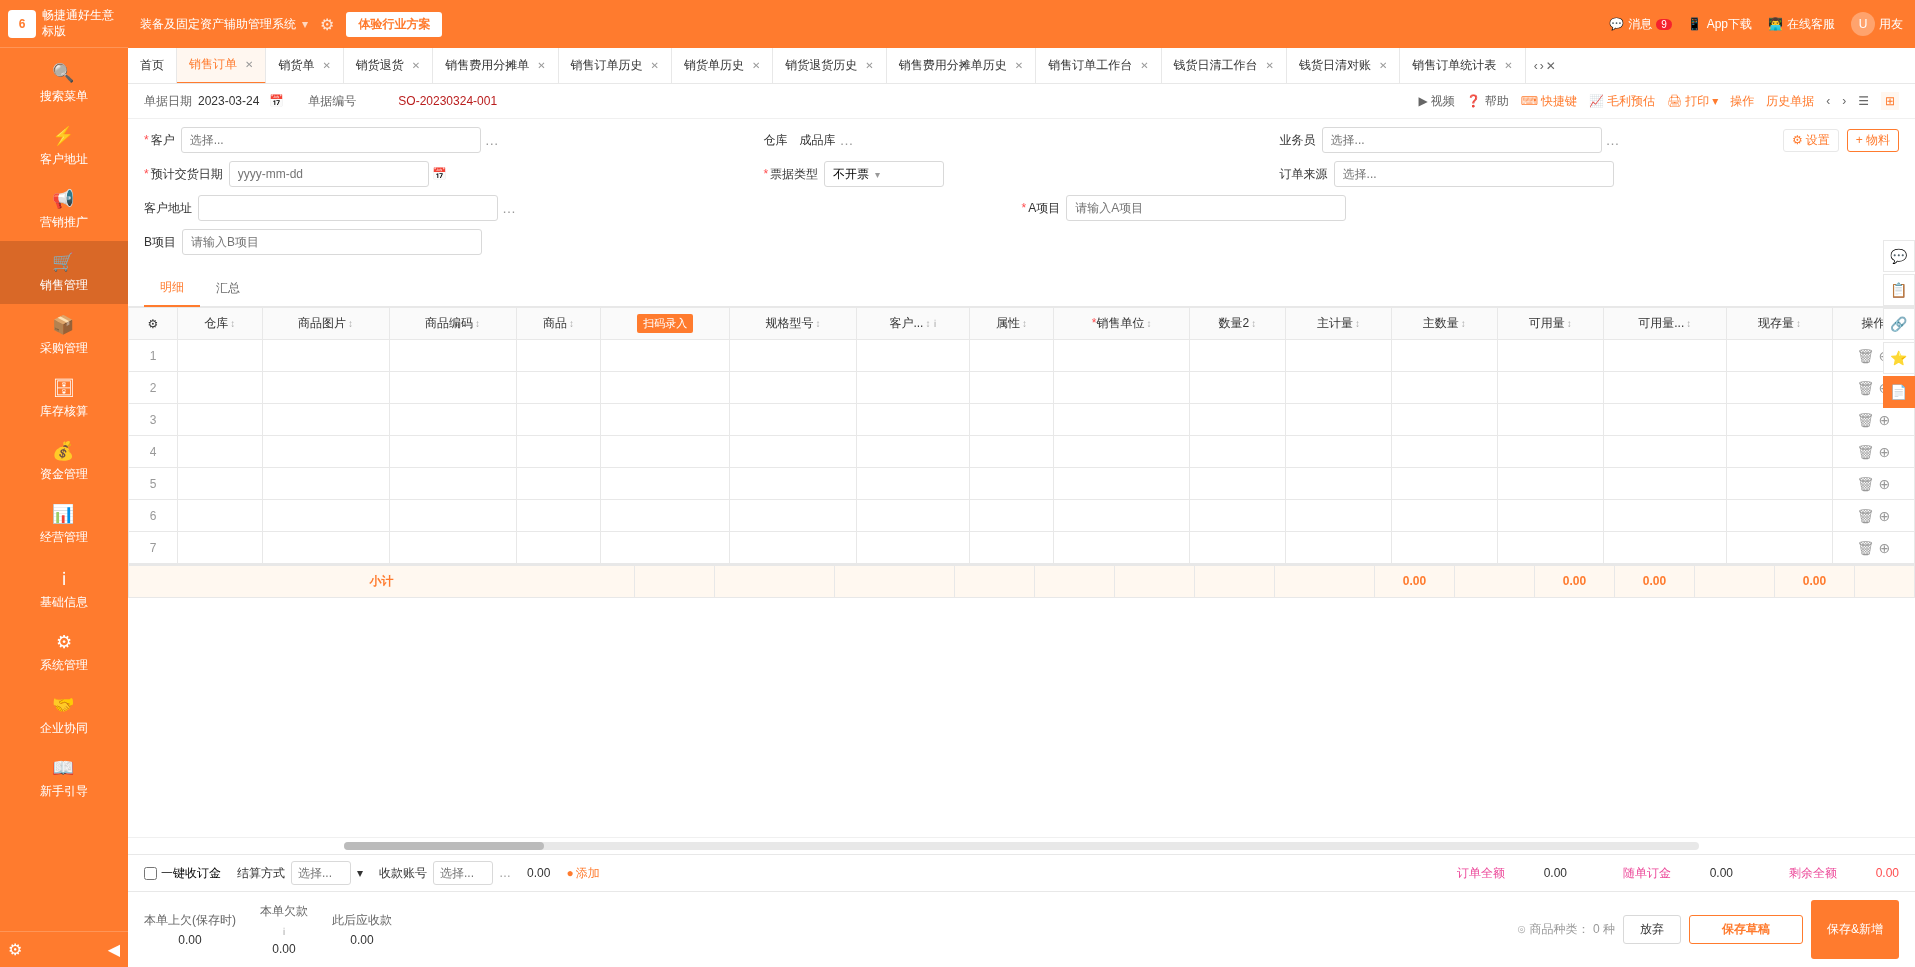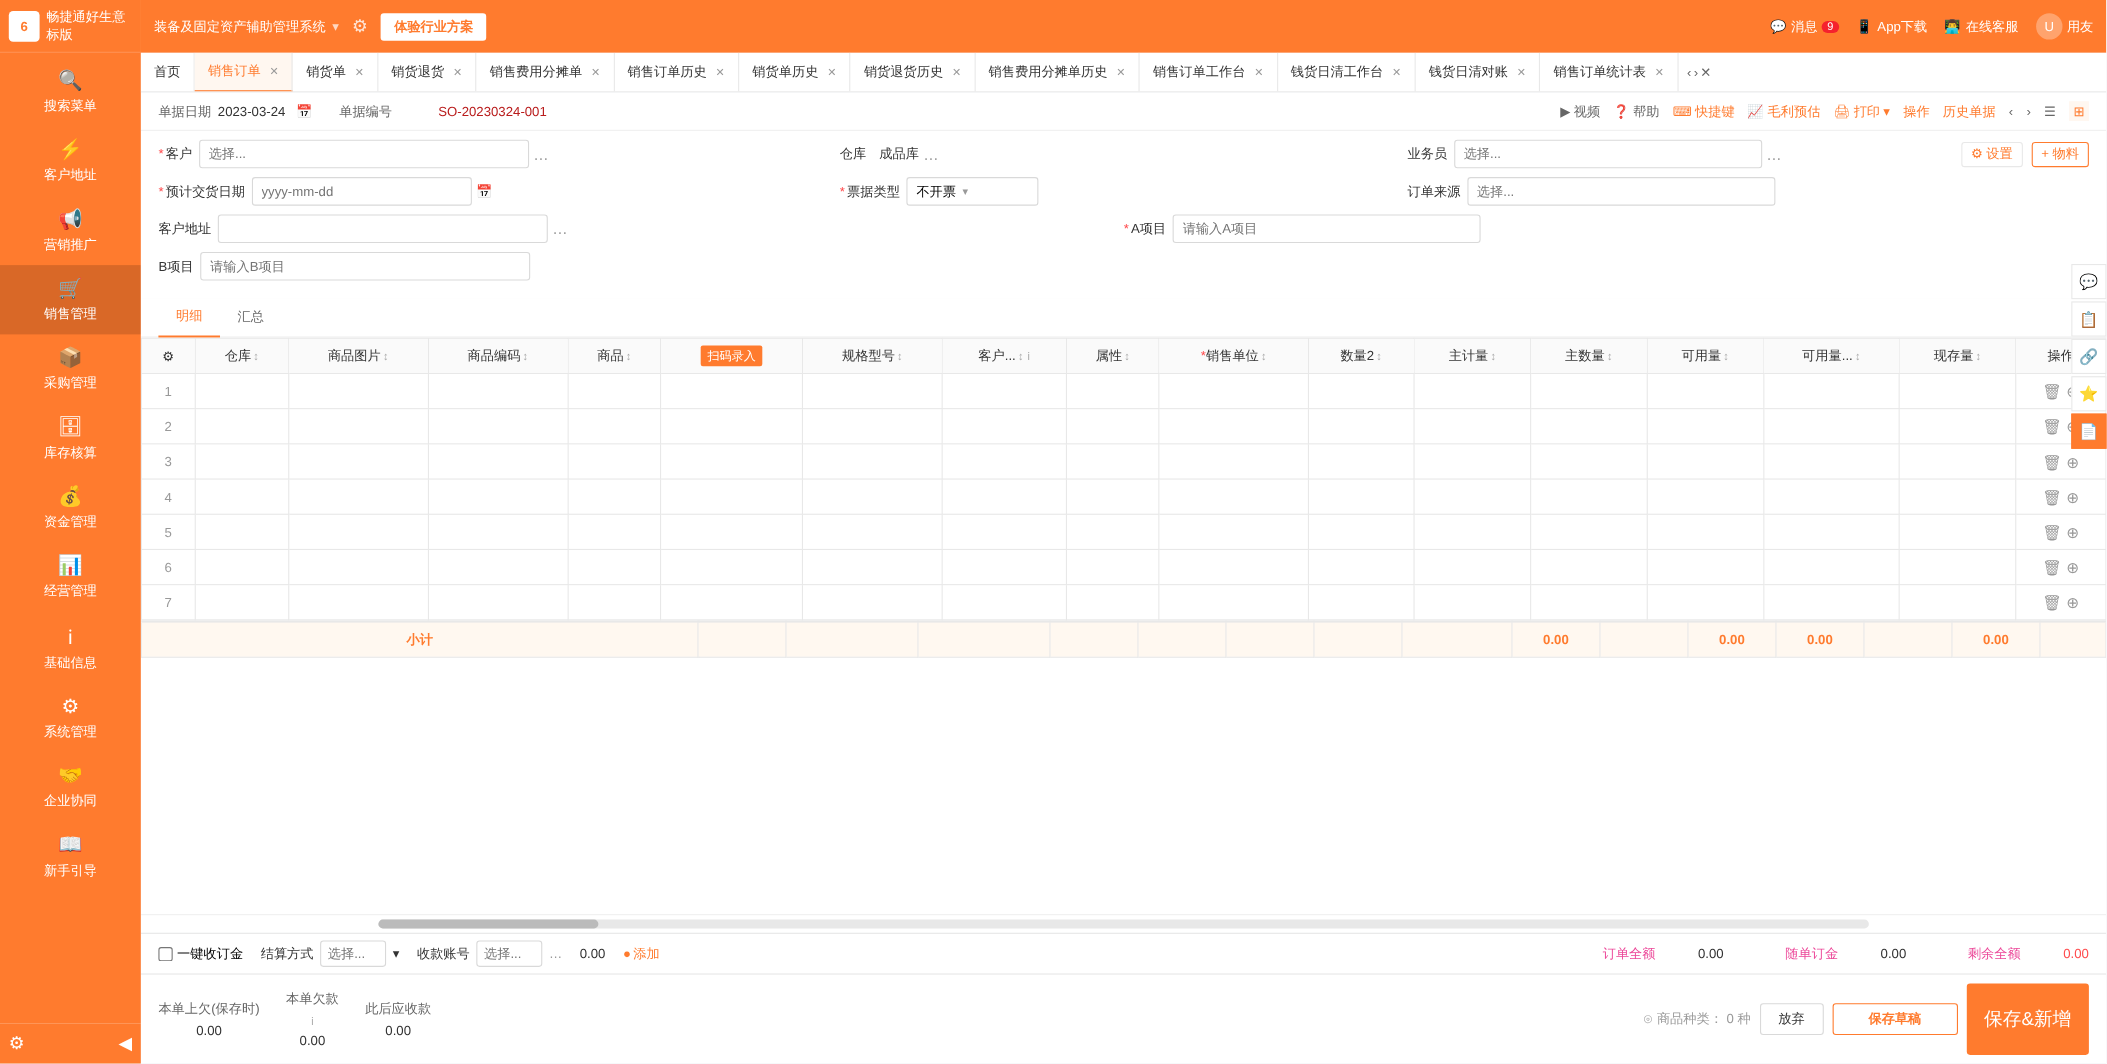--- a/index.html
+++ b/index.html
@@ -85,21 +85,21 @@
     .amount-label { color: #ec4899; margin-left: 32px; }
     .amount-value { color: #333; font-weight: normal; min-width: 50px; text-align: right; }
 
     
     .bottom-bar { background: #fff; border-top: 1px solid #e8e8e8; padding: 8px 16px; display: flex; align-items: center; gap: 24px; flex-shrink: 0; }
     .bottom-stat { color: #666; display: flex; align-items: center; gap: 4px; flex-direction: column; }
     .bottom-stat .val { color: #333; }
     .bottom-right { margin-left: auto; display: flex; align-items: center; gap: 8px; }
     .btn-discard { border: 1px solid #d9d9d9; background: #fff; padding: 5px 16px; border-radius: 3px; cursor: pointer; color: #333; font-size: 12px; }
     .btn-save { border: 1px solid #ff7b2e; background: #fff; padding: 5px 32px; border-radius: 3px; cursor: pointer; color: #ff7b2e; font-size: 12px; font-weight: bold; }
-    .btn-save-new { background: #ff7b2e; color: #fff; border: none; padding: 21px 16px; border-radius: 3px; cursor: pointer; font-size: 17px; }
+    .btn-save-new { background: #ff7b2e; color: #fff; border: none; padding: 21px 16px; border-radius: 3px; cursor: pointer; font-size: 12px; }
     .right-fixed-btn { width: 32px; height: 32px; background: #fff; border: 1px solid #e8e8e8; display: flex; align-items: center; justify-content: center; cursor: pointer; color: #666; font-size: 14px; }
 
     .content-wrapper { flex: 1; overflow: hidden; display: flex; flex-direction: column; position: relative; }
     .scrollbar-track { height: 8px; background: #e8e8e8; margin: 0 200px; border-radius: 4px; position: relative; }
     .scrollbar-thumb { height: 8px; width: 200px; background: #bbb; border-radius: 4px; position: absolute; left: 0; }
   </style>
 </head>
 <body>
 
 <div class="sidebar">

